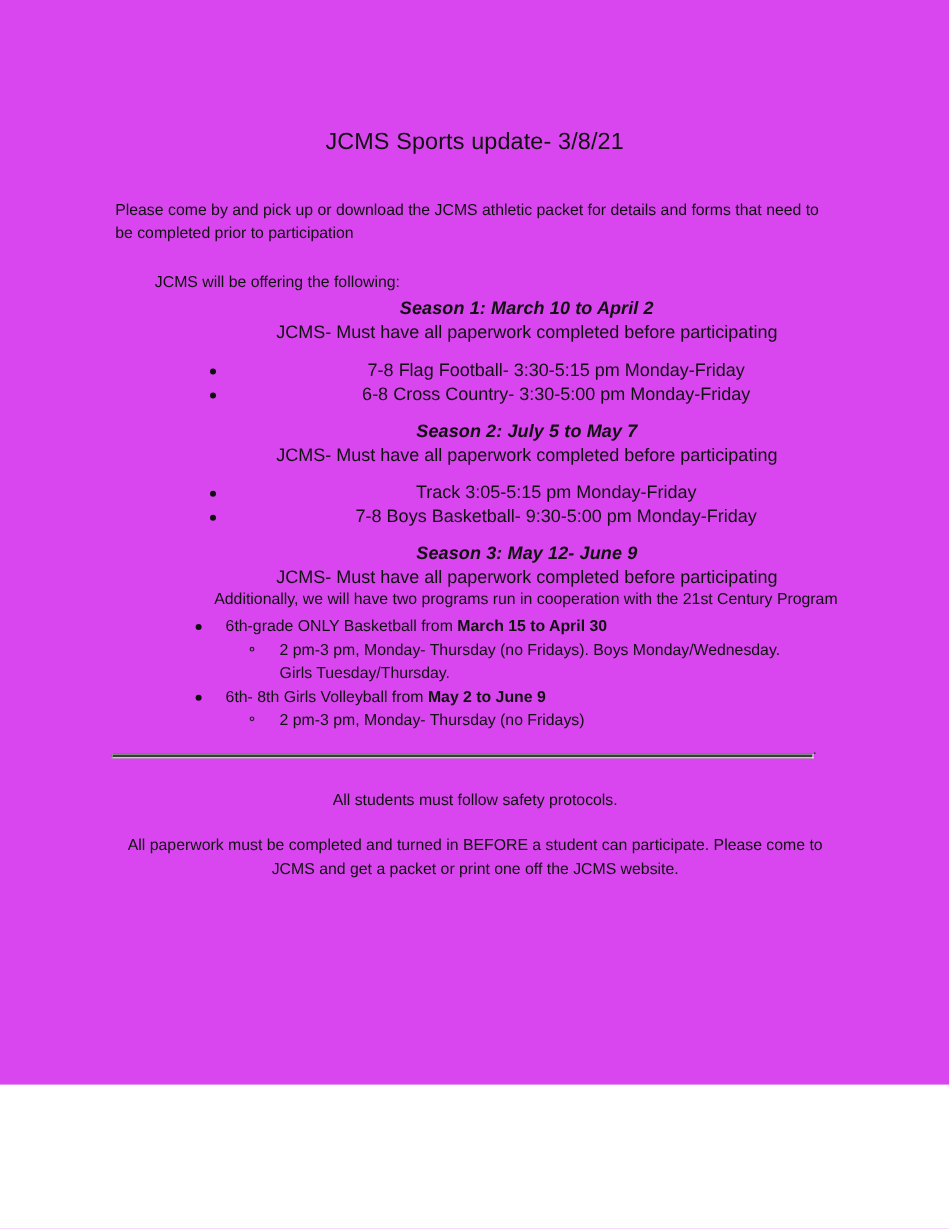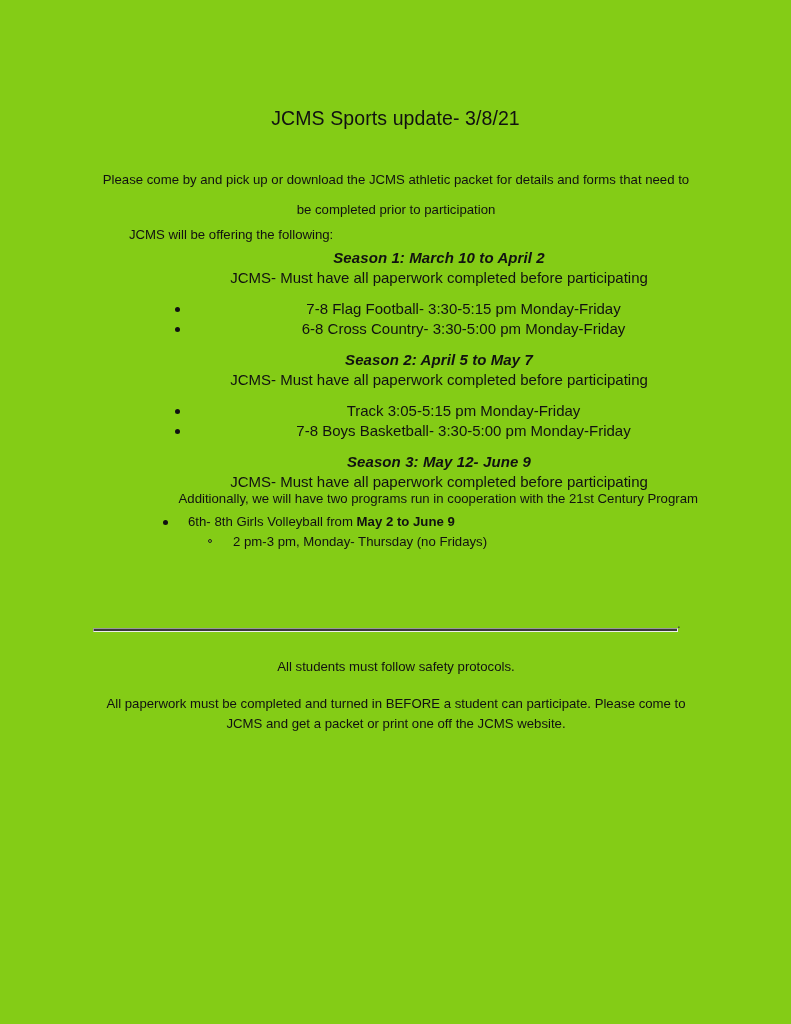--- a/index.html
+++ b/index.html
@@ -9,23 +9,23 @@
     background: #ffffff;
   }
   body {
     font-family: "Liberation Sans", "DejaVu Sans", sans-serif;
     color: #111111;
     -webkit-font-smoothing: antialiased;
   }
   .page {
     position: relative;
     width: 791px;
-    height: 1024px;
+    height: 904px;
     margin: 0 auto;
-    background: #84cc16;
+    background: #d946ef;
     overflow: hidden;
     box-sizing: border-box;
   }
 
   
   .doc-title {
     position: absolute;
     left: 0;
     top: 93px;
     width: 791px;
@@ -35,23 +35,22 @@
     font-weight: 400;
     letter-spacing: 0.1px;
   }
 
   
   .intro {
     position: absolute;
     left: 96px;
     top: 152px;
     width: 600px;
-    text-align: center;
-    font-size: 13.2px;
-    line-height: 30px;
+    font-size: 13.2px;
+    line-height: 19px;
   }
 
   
   .offering-line {
     position: absolute;
     left: 93px;
     top: 211px;
     font-size: 13.2px;
     line-height: 21px;
     margin-left: 36px;
@@ -217,39 +216,48 @@
     <div class="season-group">
       <div class="season-heading">Season 1: March 10 to April 2</div>
       <div class="season-note">JCMS- Must have all paperwork completed before participating</div>
       <ul class="season-items">
         <li>7-8 Flag Football- 3:30-5:15 pm Monday-Friday</li>
         <li>6-8 Cross Country- 3:30-5:00 pm Monday-Friday</li>
       </ul>
     </div>
 
     <div class="season-group">
-      <div class="season-heading">Season 2: April 5 to May 7</div>
+      <div class="season-heading">Season 2: July 5 to May 7</div>
       <div class="season-note">JCMS- Must have all paperwork completed before participating</div>
       <ul class="season-items">
         <li>Track 3:05-5:15 pm Monday-Friday</li>
-        <li>7-8 Boys Basketball- 3:30-5:00 pm Monday-Friday</li>
+        <li>7-8 Boys Basketball- 9:30-5:00 pm Monday-Friday</li>
       </ul>
     </div>
 
     <div class="season-group">
       <div class="season-heading">Season 3: May 12- June 9</div>
       <div class="season-note">JCMS- Must have all paperwork completed before participating</div>
     </div>
 
   </div>
 
   <p class="additionally">Additionally, we will have two programs run in cooperation with the 21st Century Program</p>
 
   <ul class="century-list">
 
+    <li>
+      <span>6th-grade ONLY Basketball from </span><b>March 15 to April 30</b><span></span>
+      <ul class="sub">
+        <li>
+          <span class="cont">2 pm-3 pm, Monday- Thursday (no Fridays). Boys Monday/Wednesday.</span>
+          <span class="cont">Girls Tuesday/Thursday.</span>
+        </li>
+      </ul>
+    </li>
 
     <li>
       <span>6th- 8th Girls Volleyball from </span><b>May 2 to June 9</b><span></span>
       <ul class="sub">
         <li>
           <span class="cont">2 pm-3 pm, Monday- Thursday (no Fridays)</span>
         </li>
       </ul>
     </li>
 

